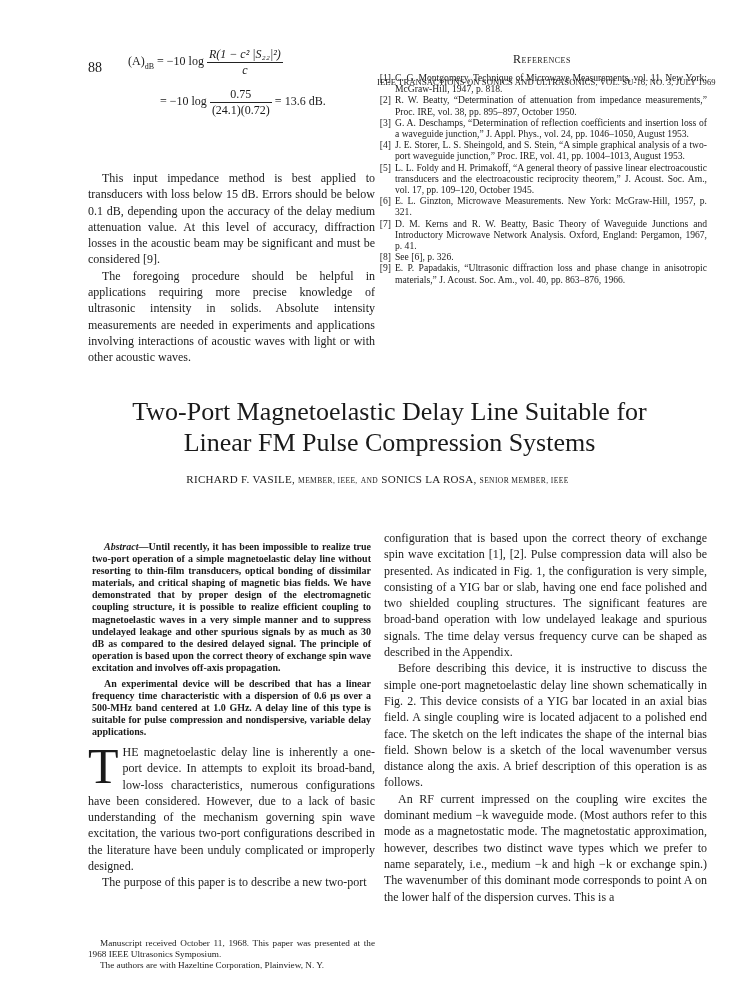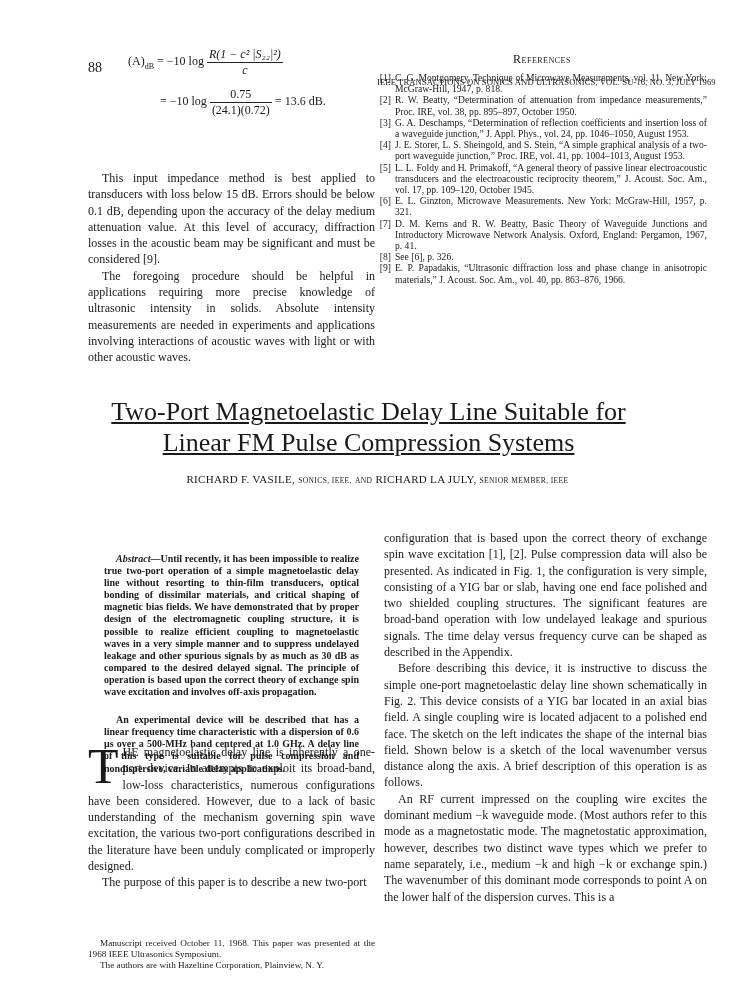--- a/index.html
+++ b/index.html
@@ -22,26 +22,26 @@
   .col { font-size: 12px; line-height: 16.3px; text-align: justify; }
   .col p { margin: 0; text-indent: 14px; }
   .leftcol-top { left: 88px; top: 128px; width: 287px; margin-top: 42px; }
 
   .refs-title { left: 377px; top: 52px; width: 330px; text-align: center; font-size: 12px; font-variant: small-caps; letter-spacing: 0.5px; }
   .refs { left: 377px; top: 72px; width: 330px; font-size: 9.6px; line-height: 11.2px; }
   .ref { display: flex; text-align: justify; }
   .ref .n { width: 14px; flex: none; text-align: right; padding-right: 4px; }
   .ref .t { flex: 1; }
 
-  .title { left: 51px; top: 396px; width: 635px; text-align: center; font-size: 26px; line-height: 31px; font-family: "Liberation Serif", serif; text-decoration: underline; }
+  .title { left: 72px; top: 396px; width: 635px; text-align: center; font-size: 26px; line-height: 31px; font-family: "Liberation Serif", serif; }
   .authors { left: 60px; top: 473px; width: 635px; text-align: center; font-size: 11px; letter-spacing: 0.3px; }
   .authors .sc { font-size: 7.5px; letter-spacing: 0.4px; }
 
   .abstract { left: 88px; top: 537px; width: 287px; font-size: 10px; line-height: 12.1px; font-weight: bold; text-align: justify; font-family: "Liberation Serif", serif; }
-  .abstract p { margin: 16px; text-indent: 12px; }
+  .abstract p { margin: 4px; text-indent: 12px; }
   .abstract em { font-style: italic; }
 
   .intro { left: 88px; top: 744px; width: 287px; }
   .dropcap { float: left; font-size: 50px; line-height: 40px; margin: 2px 4px 0 0; font-family: "Liberation Serif", serif; }
   .intro p.first { text-indent: 0; }
 
   .footnote { left: 88px; top: 938px; width: 287px; font-size: 9.2px; line-height: 11px; text-align: justify; }
   .footnote p { margin: 0; text-indent: 12px; }
 
   .rightcol { left: 384px; top: 530px; width: 323px; }
@@ -114,23 +114,23 @@
     </div>
 </div>
 
 <div class="abs title">
   <div>Two-Port Magnetoelastic Delay Line Suitable for</div>
   <div>Linear FM Pulse Compression Systems</div>
 </div>
 
 <div class="abs authors">
   <span>RICHARD F. VASILE,</span>
-  <span class="sc">SONICS, IEEE,</span>
+  <span class="sc">MEMBER, IEEE,</span>
   <span class="sc">AND</span>
-  <span>RICHARD LA JULY,</span>
+  <span>SONICS LA ROSA,</span>
   <span class="sc">SENIOR MEMBER, IEEE</span>
 </div>
 
 <div class="abs abstract">
   <p><em>Abstract</em><span>—Until recently, it has been impossible to realize true two-port operation of a simple magnetoelastic delay line without resorting to thin-film transducers, optical bonding of dissimilar materials, and critical shaping of magnetic bias fields. We have demonstrated that by proper design of the electromagnetic coupling structure, it is possible to realize efficient coupling to magnetoelastic waves in a very simple manner and to suppress undelayed leakage and other spurious signals by as much as 30 dB as compared to the desired delayed signal. The principle of operation is based upon the correct theory of exchange spin wave excitation and involves off-axis propagation.</span></p>
   <p>An experimental device will be described that has a linear frequency time characteristic with a dispersion of 0.6 μs over a 500-MHz band centered at 1.0 GHz. A delay line of this type is suitable for pulse compression and nondispersive, variable delay applications.</p>
 </div>
 
 <div class="abs col intro">
   <p class="first"><span class="dropcap">T</span><span>HE magnetoelastic delay line is inherently a one-port device. In attempts to exploit its broad-band, low-loss characteristics, numerous configurations have been considered. However, due to a lack of basic understanding of the mechanism governing spin wave excitation, the various two-port configurations described in the literature have been unduly complicated or improperly designed.</span></p>

